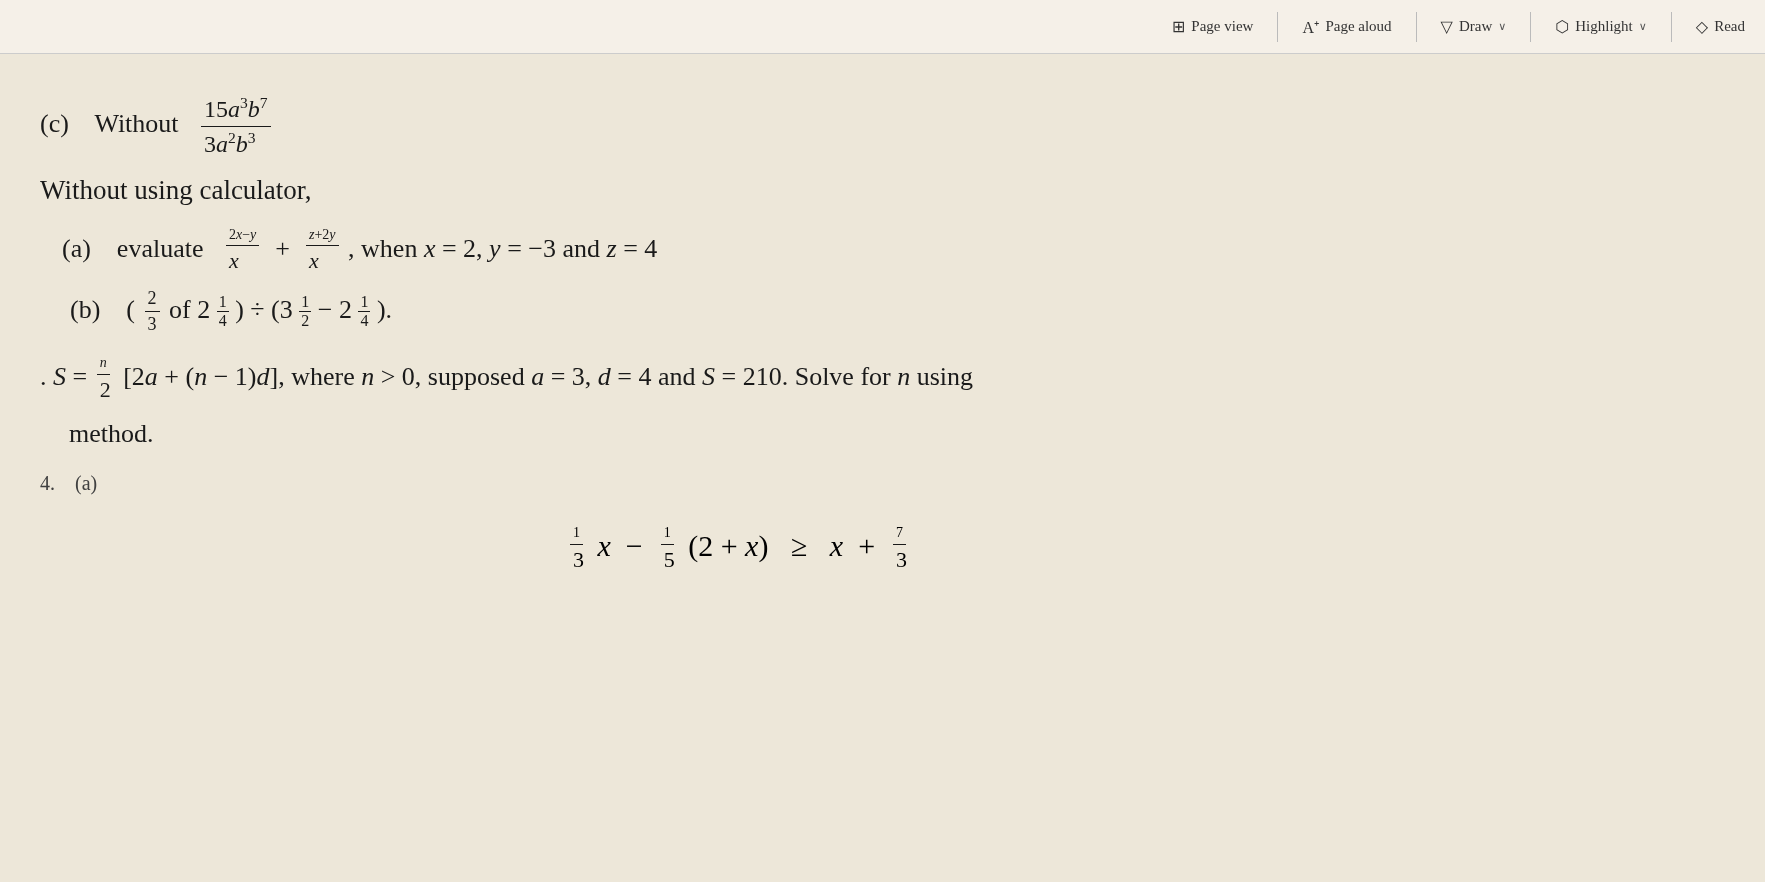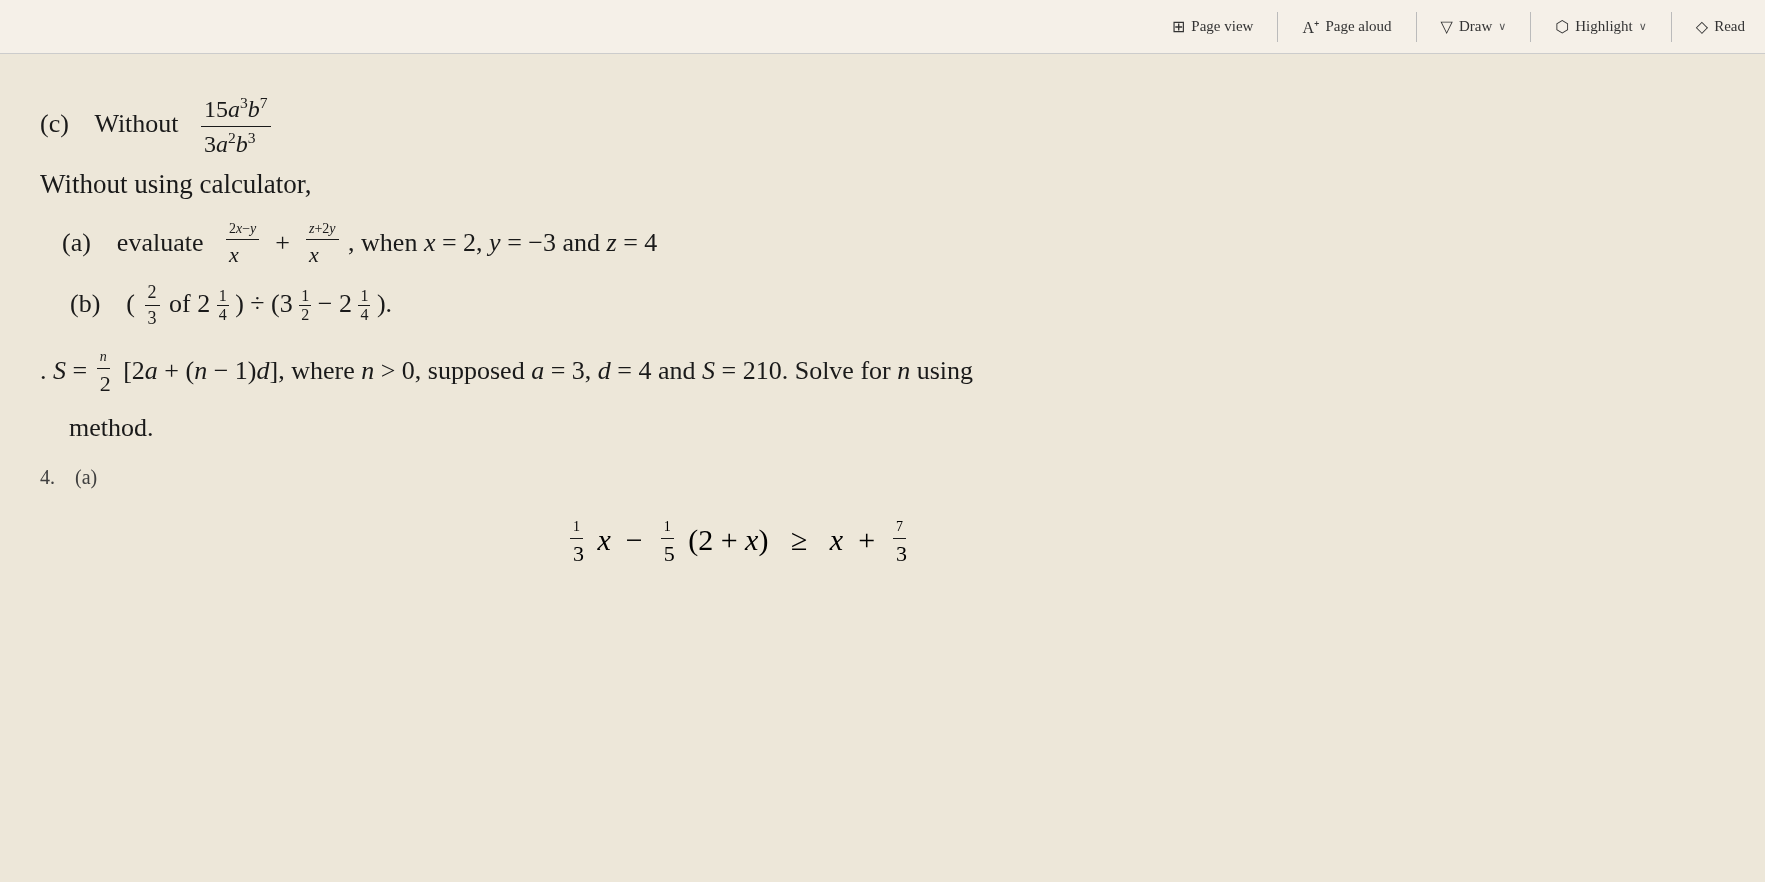--- a/index.html
+++ b/index.html
@@ -229,21 +229,21 @@
       <span>(c)</span>
       &nbsp;&nbsp;
       <span>Without</span>
       &nbsp;
       <span class="fraction large-fraction">
         <span class="numerator">15<span style="font-style:italic">a</span><sup>3</sup><span style="font-style:italic">b</span><sup>7</sup></span>
         <span class="denominator">3<span style="font-style:italic">a</span><sup>2</sup><span style="font-style:italic">b</span><sup>3</sup></span>
       </span>
     </div>
 
-    <div class="section-title" style="margin-top: 10px;">Without using calculator,</div>
+    <div class="section-title" style="margin-top: 16px;">Without using calculator,</div>
 
     <div class="problem-part" style="margin-left:22px;">
       <span>(a)</span>
       &nbsp;&nbsp;
       <span>evaluate</span>
       &nbsp;
       <span class="fraction">
         <span class="numerator">2<span style="font-style:italic">x</span>−<span style="font-style:italic">y</span></span>
         <span class="denominator"><span style="font-style:italic">x</span></span>
       </span>

